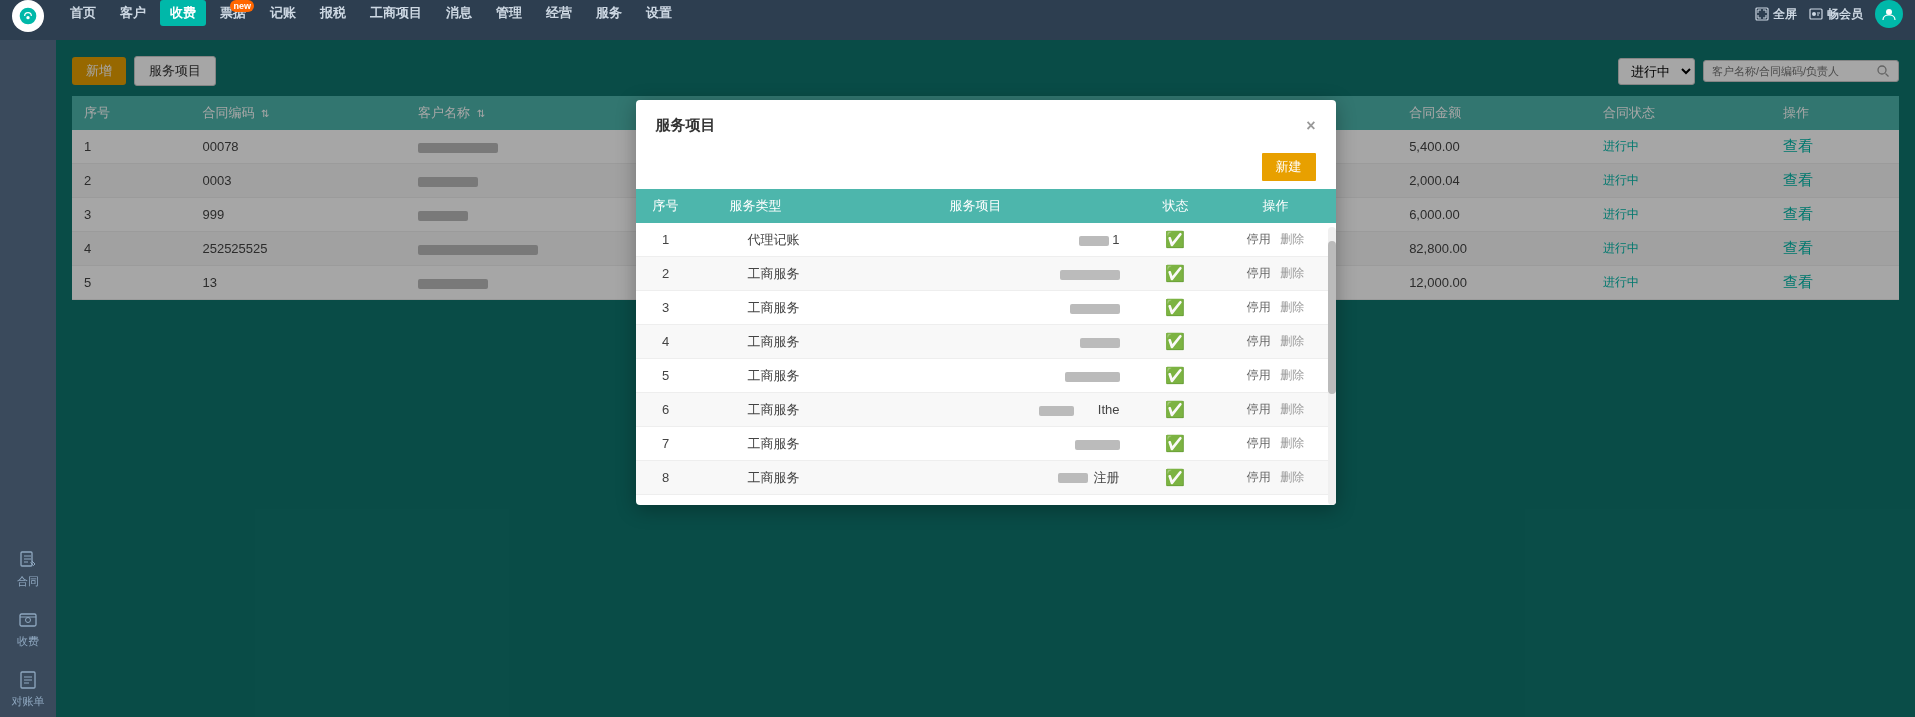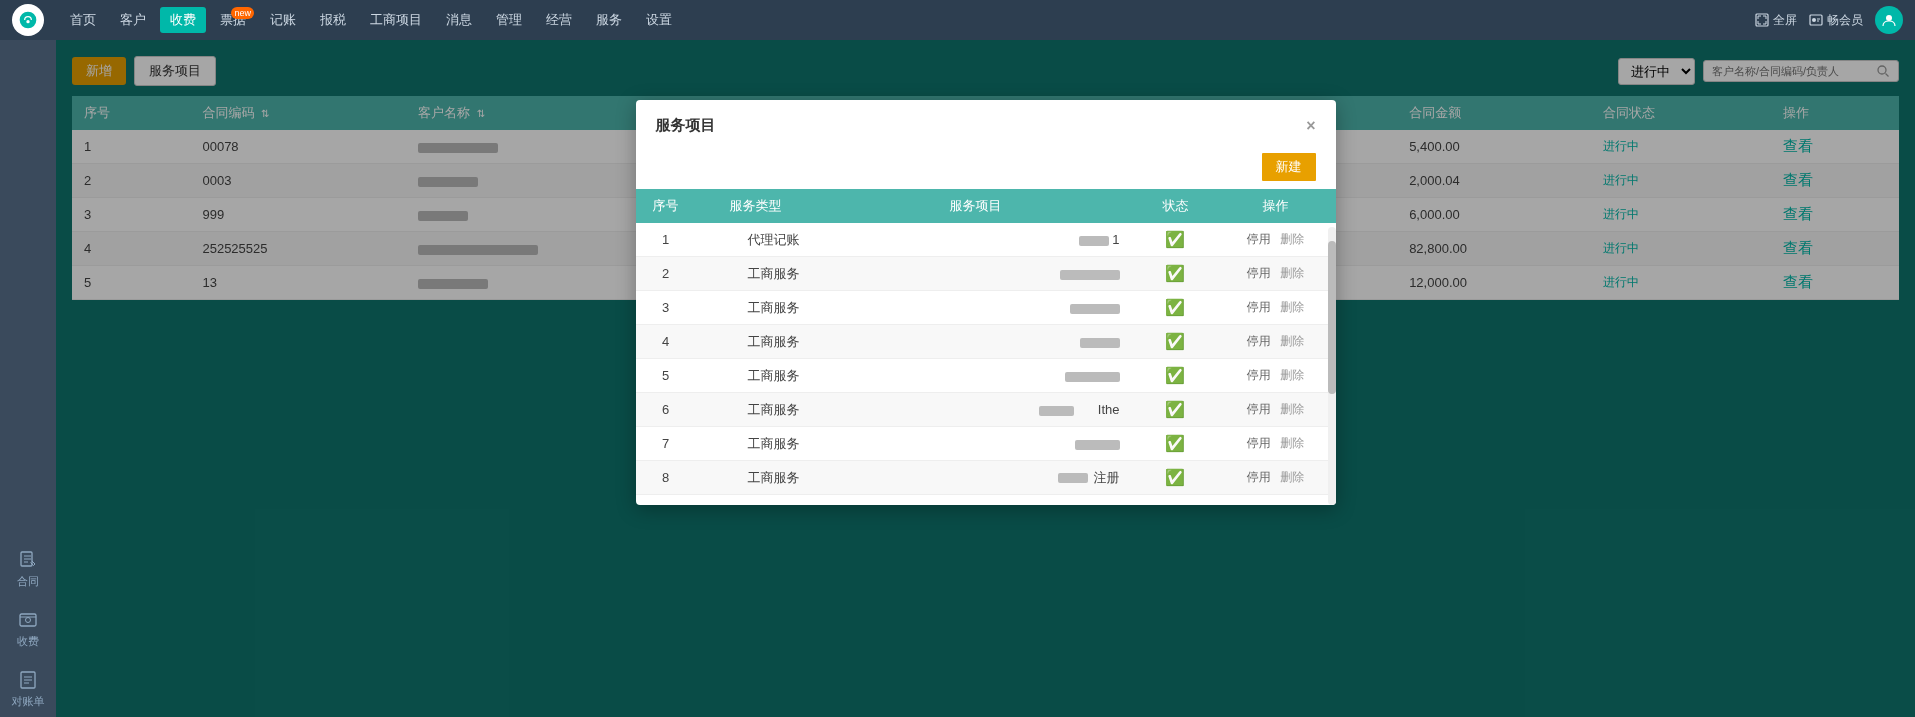--- a/index.html
+++ b/index.html
@@ -3,23 +3,24 @@
   <meta charset="utf-8">
   <style>
     * { box-sizing: border-box; margin: 0; padding: 0; }
     body { font-family: "Microsoft YaHei", Arial, sans-serif; font-size: 13px; background: #f0f0f0; }
 
     
     .top-nav {
       background: #2d3e50;
       height: 40px;
       display: flex;
-      align-items: center;
+      align-items: flex-start;
       padding: 0 12px;
       position: relative;
+      font-weight: bold;
     }
     .top-nav .logo {
       width: 32px; height: 32px;
       background: #fff;
       border-radius: 50%;
       display: flex; align-items: center; justify-content: center;
       margin-right: 16px;
     }
     .top-nav .logo svg { width: 20px; height: 20px; }
     .nav-items { display: flex; align-items: center; gap: 4px; flex: 1; }

